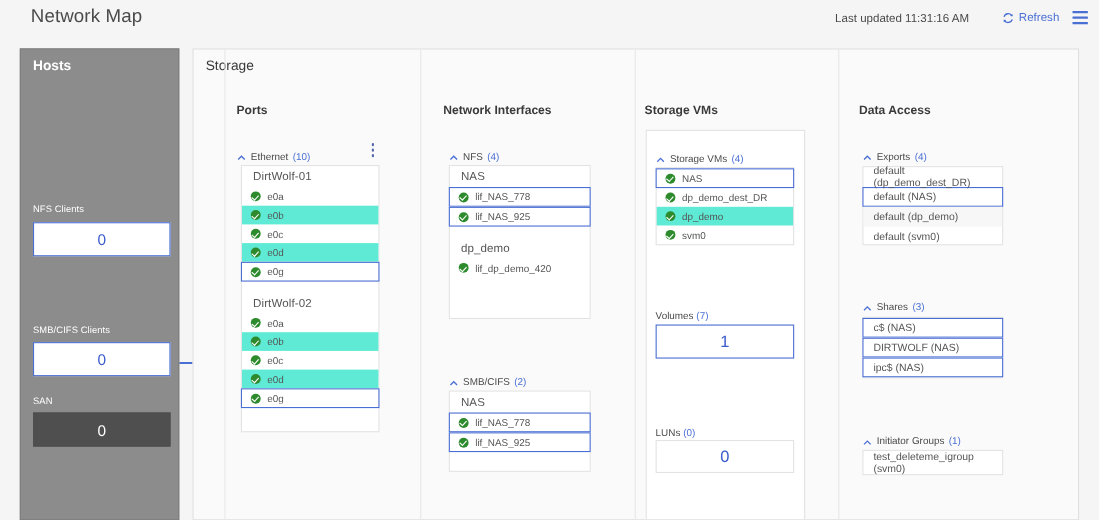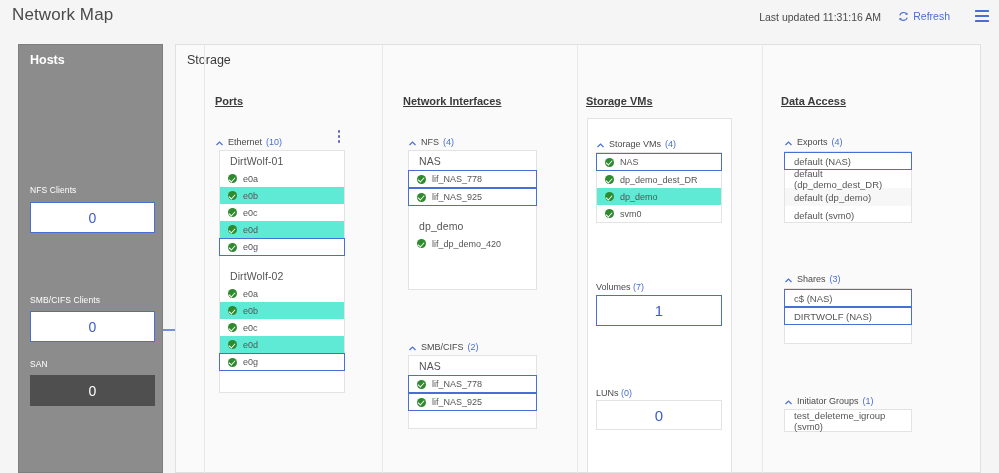--- a/index.html
+++ b/index.html
@@ -12,29 +12,29 @@
     -webkit-font-smoothing: antialiased;
   }
   #app { position: relative; width: 999px; height: 473px; background: #f5f5f5; }
 
   
   #topbar {
     position: absolute; left: 0; top: 0; width: 999px; height: 36px;
     background: #f5f5f5;
   }
   #page-title {
-    position: absolute; left: 12px; top: 5px;
+    position: absolute; left: 28px; top: 5px;
     font-size: 17px; color: #4a4a4a; font-weight: 400; letter-spacing: .1px;
   }
   #last-updated {
     position: absolute; right: 118px; top: 11px;
     font-size: 10.5px; color: #4a4a4a; white-space: nowrap;
   }
   #refresh-btn {
-    position: absolute; right: 49px; top: 10px;
+    position: absolute; right: 36px; top: 10px;
     font-size: 10.5px; color: #4a6fd4; cursor: pointer; white-space: nowrap;
     display: flex; align-items: center; gap: 4px;
   }
   #refresh-btn .rf-ico { display: inline-block; width: 11px; height: 11px; }
   #menu-btn {
     position: absolute; right: 10px; top: 10px;
     width: 14px; height: 12px; cursor: pointer;
   }
   #menu-btn i {
     display: block; height: 2px; background: #4a6fd4; margin-bottom: 3px; border-radius: .5px;
@@ -67,21 +67,21 @@
     position: absolute; left: 175px; top: 44px; width: 806px; height: 429px;
     background: #fafafa; border: 1px solid #e0e0e0;
   }
   #storage-title {
     position: absolute; left: 11px; top: 8px;
     font-size: 12.5px; color: #3a3a3a; font-weight: 400;
   }
 
   
   .col-title {
-    position: absolute; font-size: 11px; color: #3a3a3a; font-weight: bold; text-decoration: underline;
+    position: absolute; font-size: 11px; color: #3a3a3a; font-weight: bold;
   }
   .col-sep {
     position: absolute; top: 44px; width: 1px; height: 429px; background: #e8e8e8;
   }
 
   
   .grp-head {
     position: absolute; display: flex; align-items: center; gap: 4px;
     font-size: 9px; color: #4a4a4a; cursor: pointer; white-space: nowrap;
   }
@@ -403,39 +403,40 @@
     <span class="caret">
       <svg viewBox="0 0 12 12" width="9" height="9">
           <path d="M2 8 L6 4 L10 8" fill="none" stroke="#4a6fd4" stroke-width="1.6"></path>
         </svg>
     </span>
     <span>Exports</span>
     <span class="cnt">(4)</span>
   </div>
 
   <div class="card" style="left:784px; top:151px; width:128px; height:72px">
+    <div class="trow">default (dp_demo_dest_DR)</div>
     <div class="trow sel">default (NAS)</div>
-    <div class="trow">default (dp_demo_dest_DR)</div>
     <div class="trow alt">default (dp_demo)</div>
     <div class="trow">default (svm0)</div>
   </div>
 
   <div class="grp-head" style="left:784px; top:274px">
     <span class="caret">
       <svg viewBox="0 0 12 12" width="9" height="9">
           <path d="M2 8 L6 4 L10 8" fill="none" stroke="#4a6fd4" stroke-width="1.6"></path>
         </svg>
     </span>
     <span>Shares</span>
     <span class="cnt">(3)</span>
   </div>
 
   <div class="card" style="left:784px; top:288px; width:128px; height:56px">
     <div class="trow sel">c$ (NAS)</div>
     <div class="trow sel">DIRTWOLF (NAS)</div>
+    <div class="trow sel">ipc$ (NAS)</div>
   </div>
 
   <div class="grp-head" style="left:784px; top:396px">
     <span class="caret">
       <svg viewBox="0 0 12 12" width="9" height="9">
           <path d="M2 8 L6 4 L10 8" fill="none" stroke="#4a6fd4" stroke-width="1.6"></path>
         </svg>
     </span>
     <span>Initiator Groups</span>
     <span class="cnt">(1)</span>

